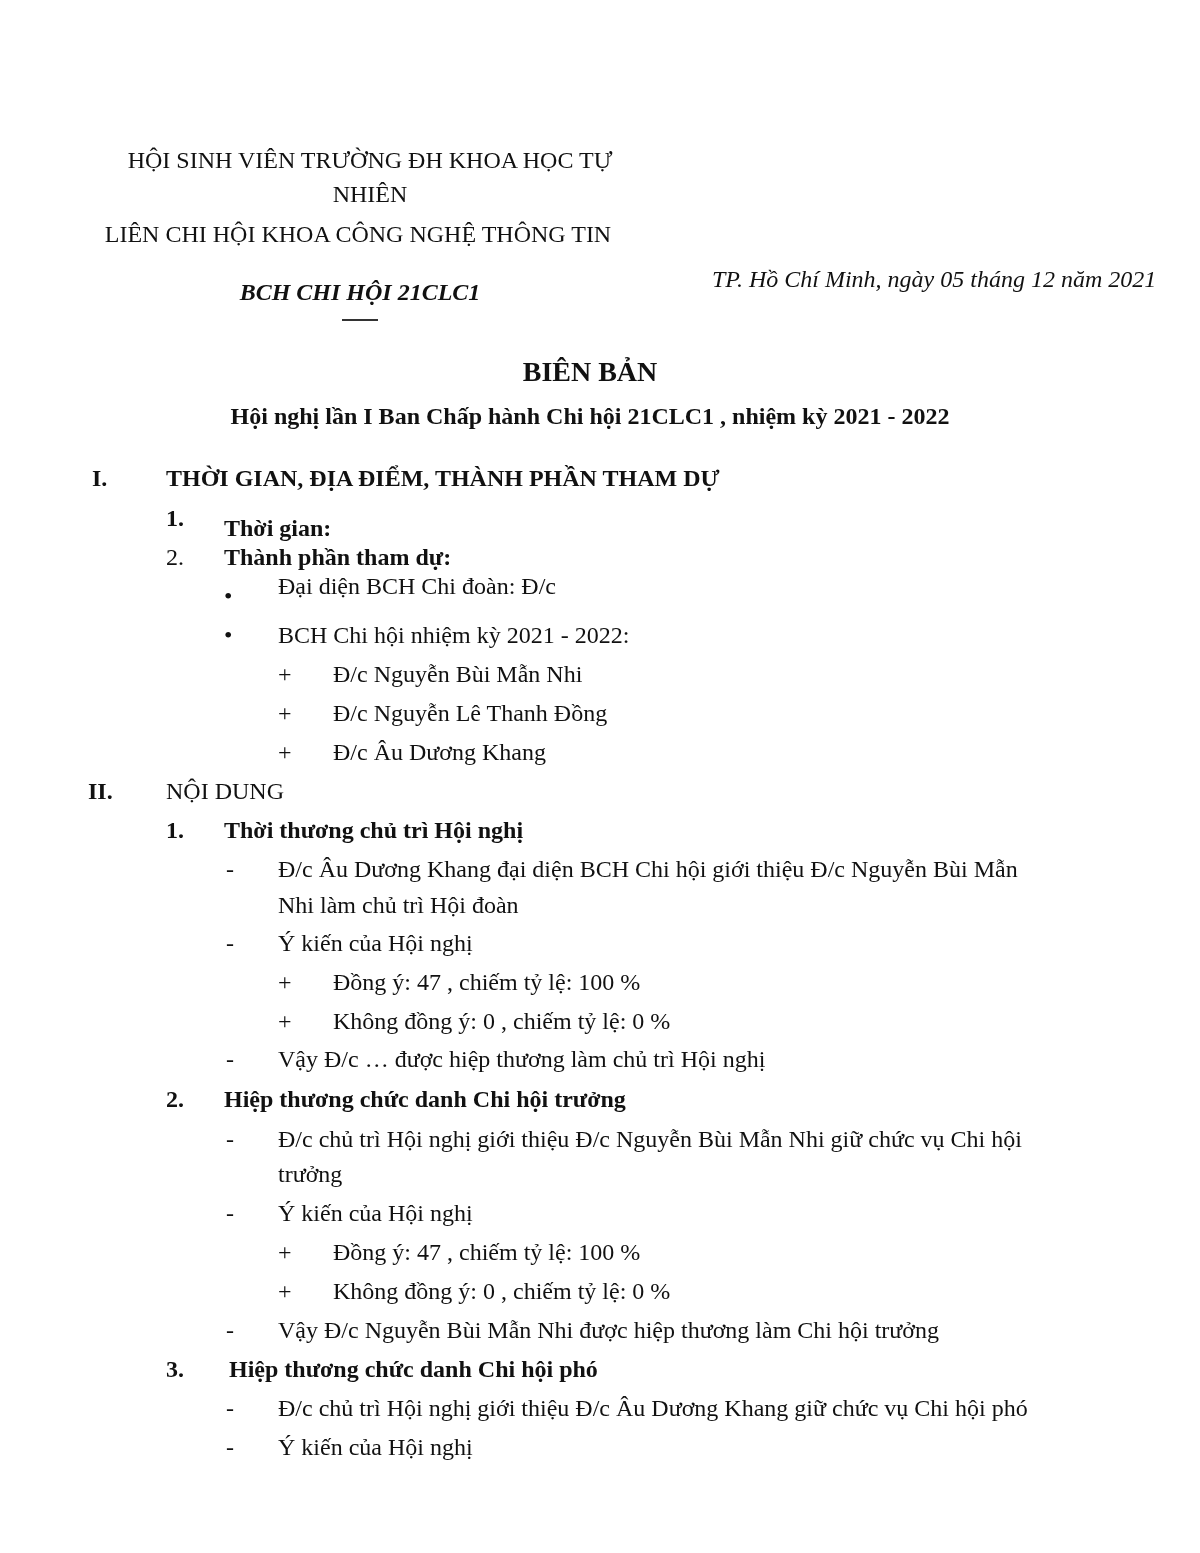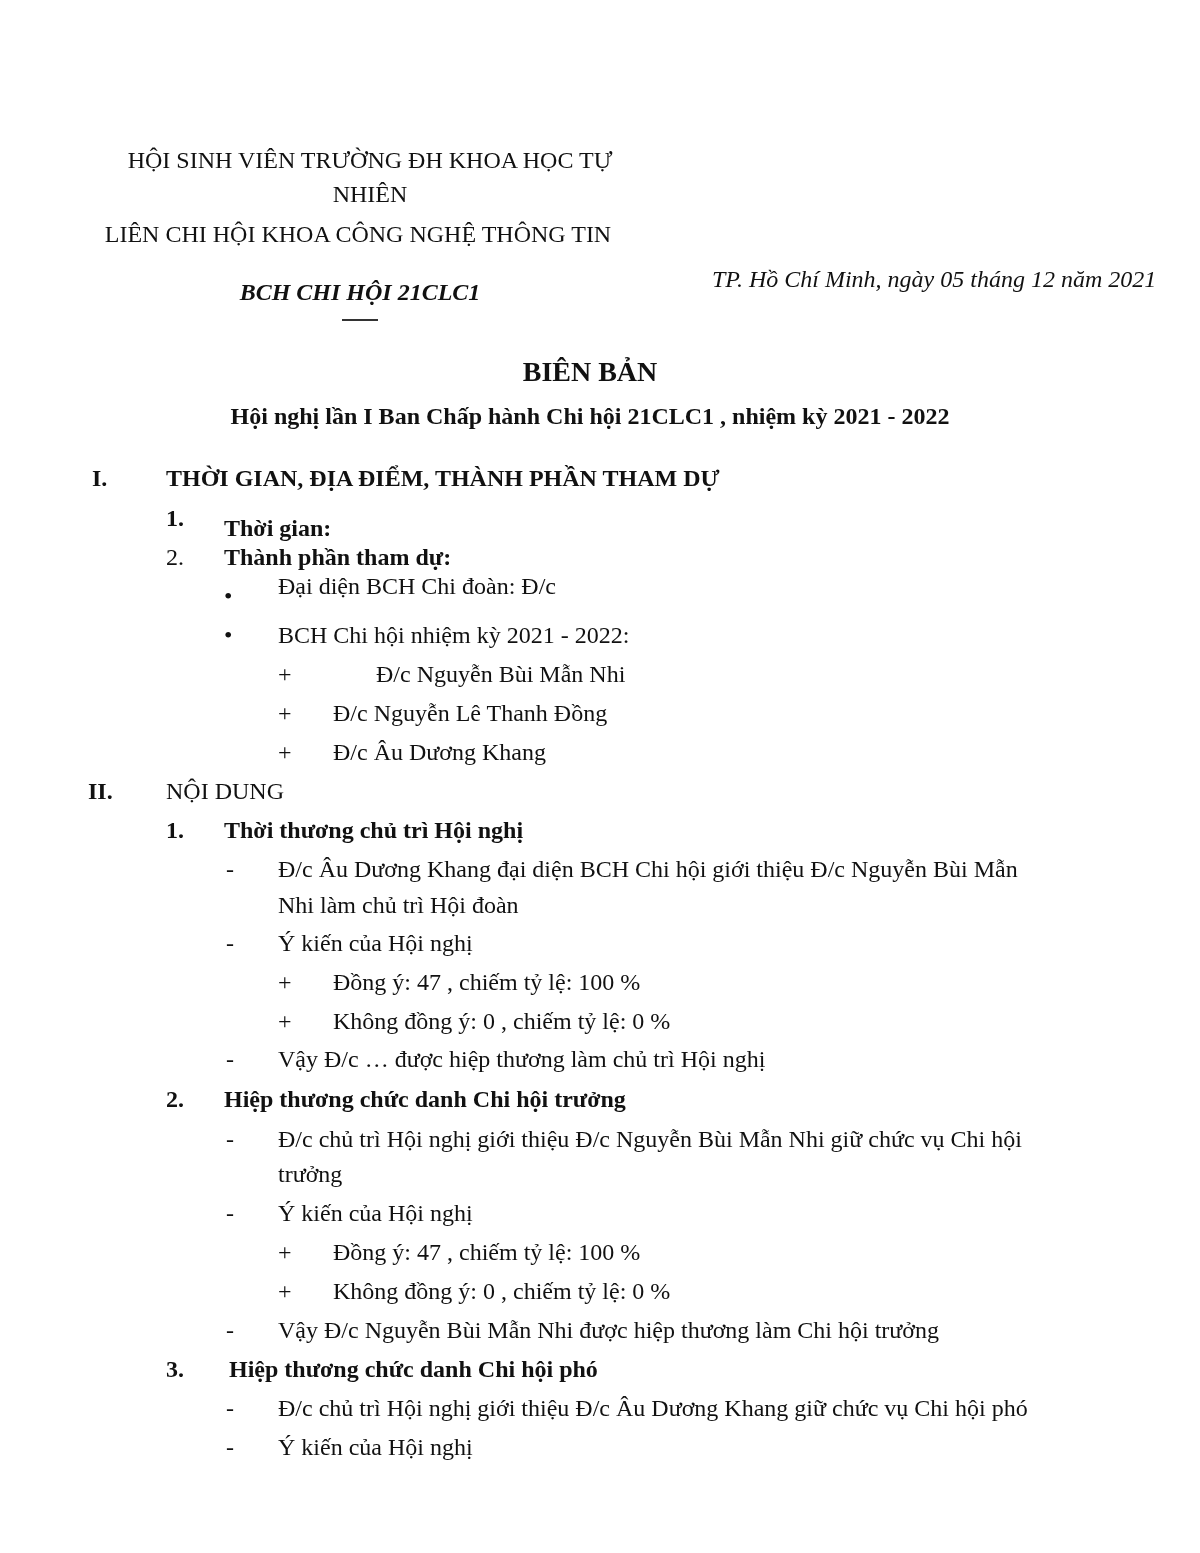--- a/index.html
+++ b/index.html
@@ -43,21 +43,21 @@
 
 <div class="marker" style="left:166px; top:545px;">2.</div>
 <div class="text bold" style="left:224px; top:545px;">Thành phần tham dự:</div>
 
 <div class="marker" style="left:224px; top:584px;">•</div>
 <div class="text" style="left:278px; top:574px;">Đại diện BCH Chi đoàn: Đ/c</div>
 <div class="marker" style="left:224px; top:623px;">•</div>
 <div class="text" style="left:278px; top:623px;">BCH Chi hội nhiệm kỳ 2021 - 2022:</div>
 
 <div class="marker" style="left:278px; top:662px;">+</div>
-<div class="text" style="left:333px; top:662px;margin-left:43px;">Đ/c Nguyễn Bùi Mẫn Nhi</div>
+<div class="text" style="left:333px; top:662px;">Đ/c Nguyễn Bùi Mẫn Nhi</div>
 <div class="marker" style="left:278px; top:701px;">+</div>
 <div class="text" style="left:333px; top:701px;">Đ/c Nguyễn Lê Thanh Đồng</div>
 <div class="marker" style="left:278px; top:740px;">+</div>
 <div class="text" style="left:333px; top:740px;">Đ/c Âu Dương Khang</div>
 
 <div class="marker bold" style="left:88px; top:779px;">II.</div>
 <div class="text" style="left:166px; top:779px;">NỘI DUNG</div>
 
 <div class="marker bold" style="left:166px; top:818px;">1.</div>
 <div class="text bold" style="left:224px; top:818px;">Thời thương chủ trì Hội nghị</div>

